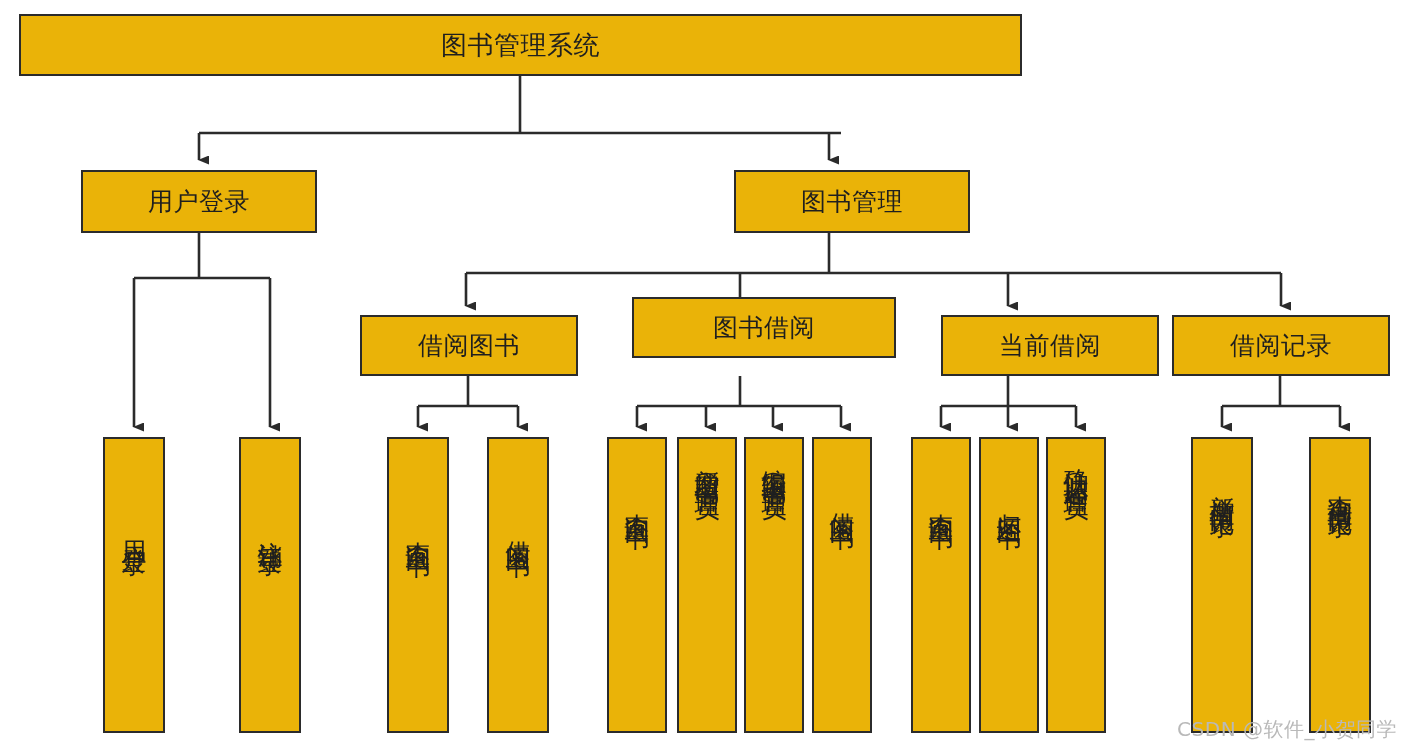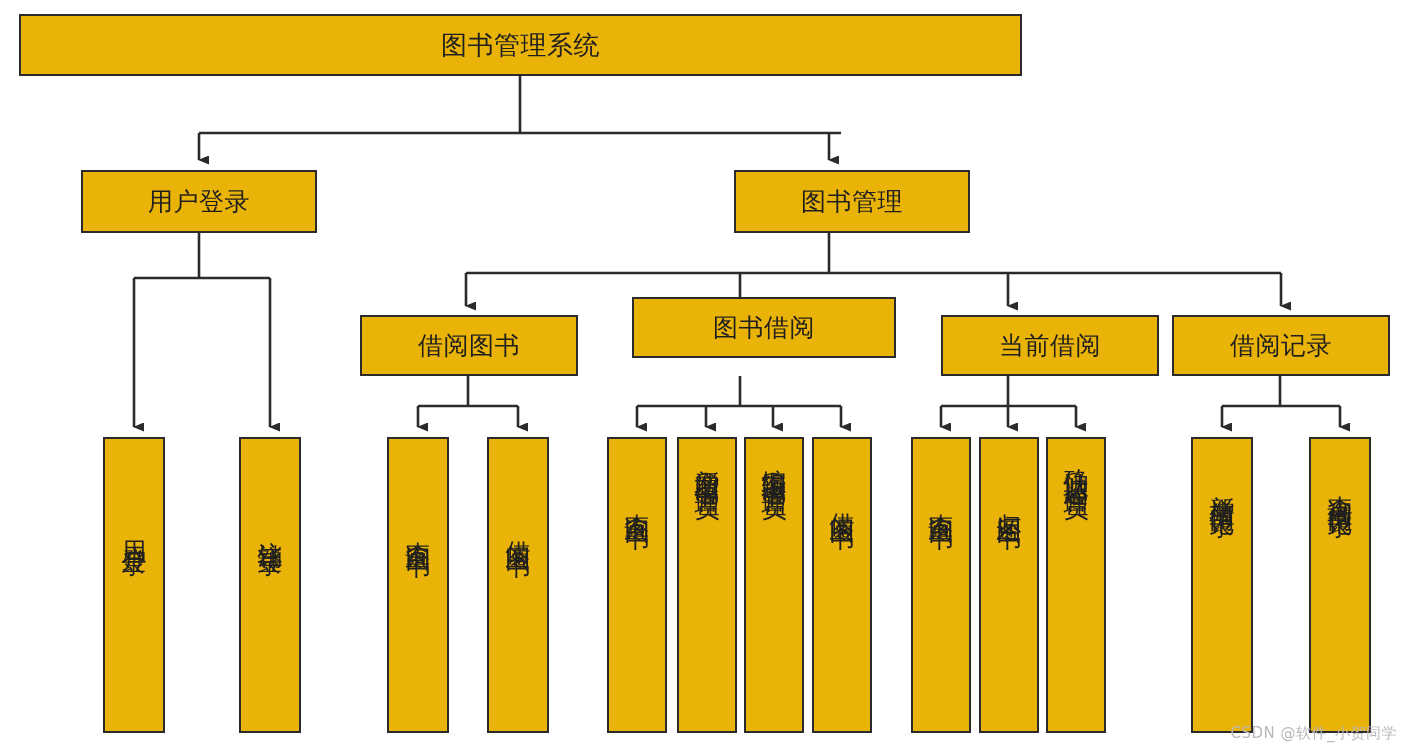--- a/index.html
+++ b/index.html
@@ -73,21 +73,21 @@
   .node.vert.tall .node-label {
     padding-top: 4px;
   }
   .node.vert.upper .node-label {
     padding-top: 30px;
   }
   #watermark {
     position: absolute;
     right: 8px;
     bottom: 4px;
-    font-size: 15px;
+    font-size: 20px;
     color: #b9b9b9;
     letter-spacing: 0.5px;
     z-index: 5;
     white-space: nowrap;
     font-family: "DejaVu Sans", "Liberation Sans", sans-serif;
   }
 </style>
 </head>
 <body>
 

